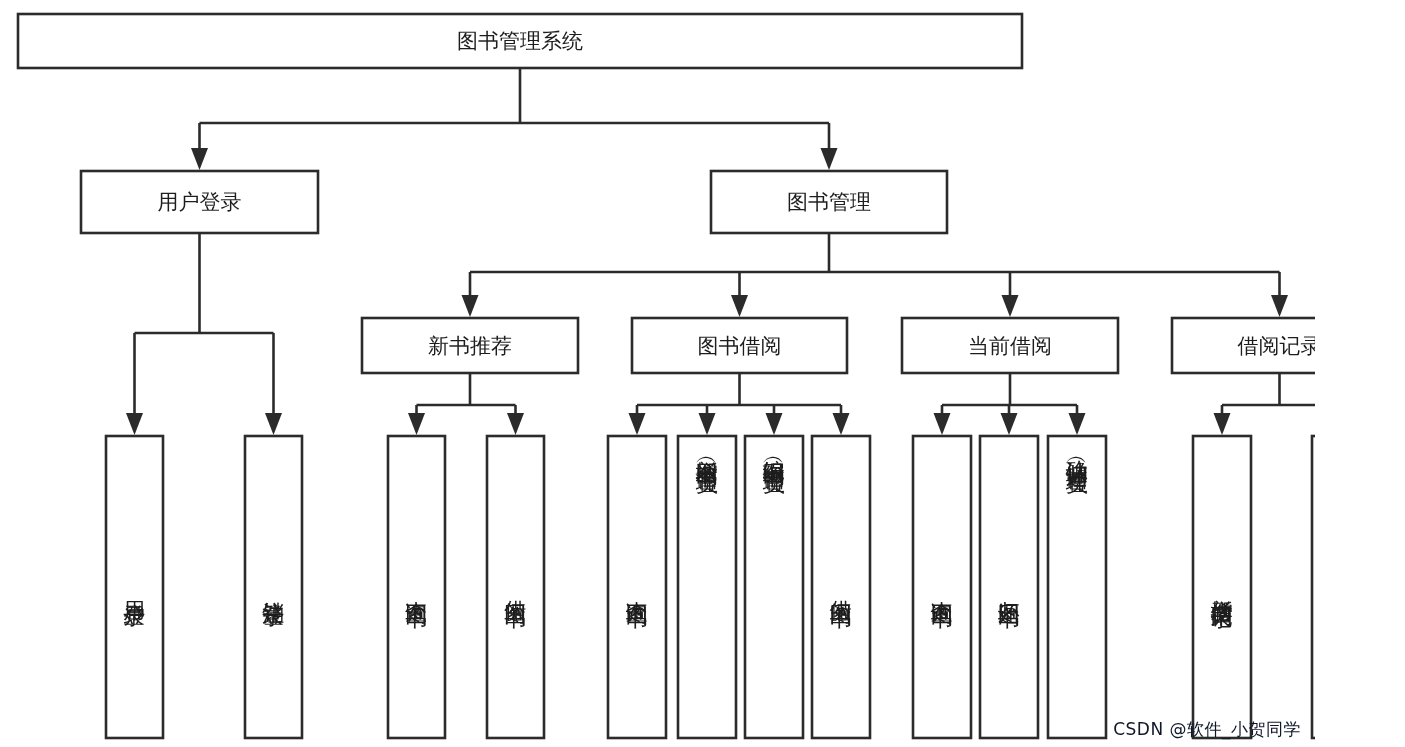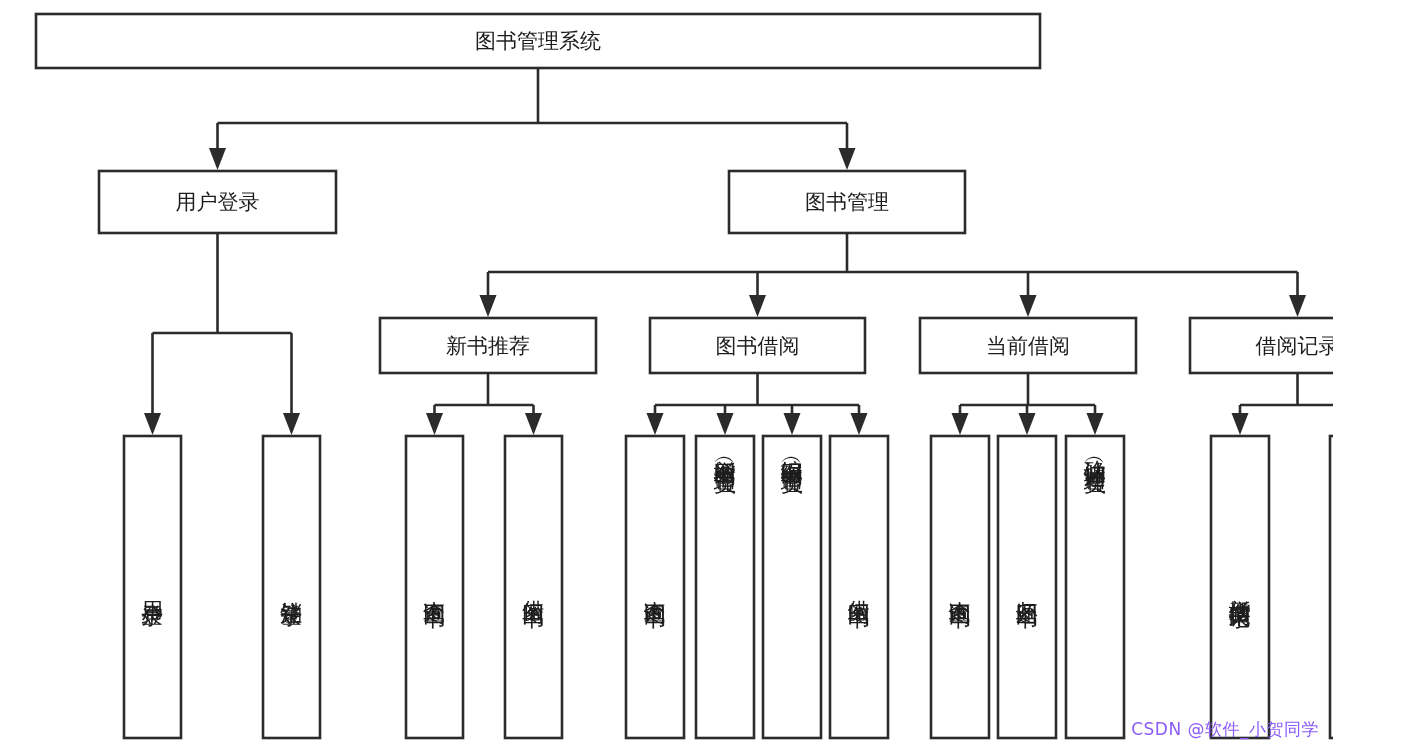--- a/index.html
+++ b/index.html
@@ -9,21 +9,20 @@
   }
   body {
     font-family: "DejaVu Sans", "Liberation Sans", sans-serif;
   }
   #page {
     position: relative;
     width: 1315px;
     height: 747px;
     background: #ffffff;
     overflow: hidden;
-    margin-left: 18px;
   }
   #diagram-svg {
     position: absolute;
     top: 0;
     left: 0;
     width: 1405px;
     height: 747px;
   }
   .node-box {
     fill: #ffffff;
@@ -63,21 +62,21 @@
     letter-spacing: 2px;
     color: #1d1d1d;
     white-space: nowrap;
   }
   .watermark {
     position: absolute;
     right: 14px;
     bottom: 6px;
     font-family: "DejaVu Sans", "Liberation Sans", sans-serif;
     font-size: 17px;
-    color: #8b5cf6;
+    color: #0f172a;
     letter-spacing: 0.5px;
     white-space: nowrap;
   }
 </style>
 </head>
 <body>
 
 <div id="page">
 
   <svg id="diagram-svg" viewBox="0 0 1405 747" xmlns="http://www.w3.org/2000/svg">

